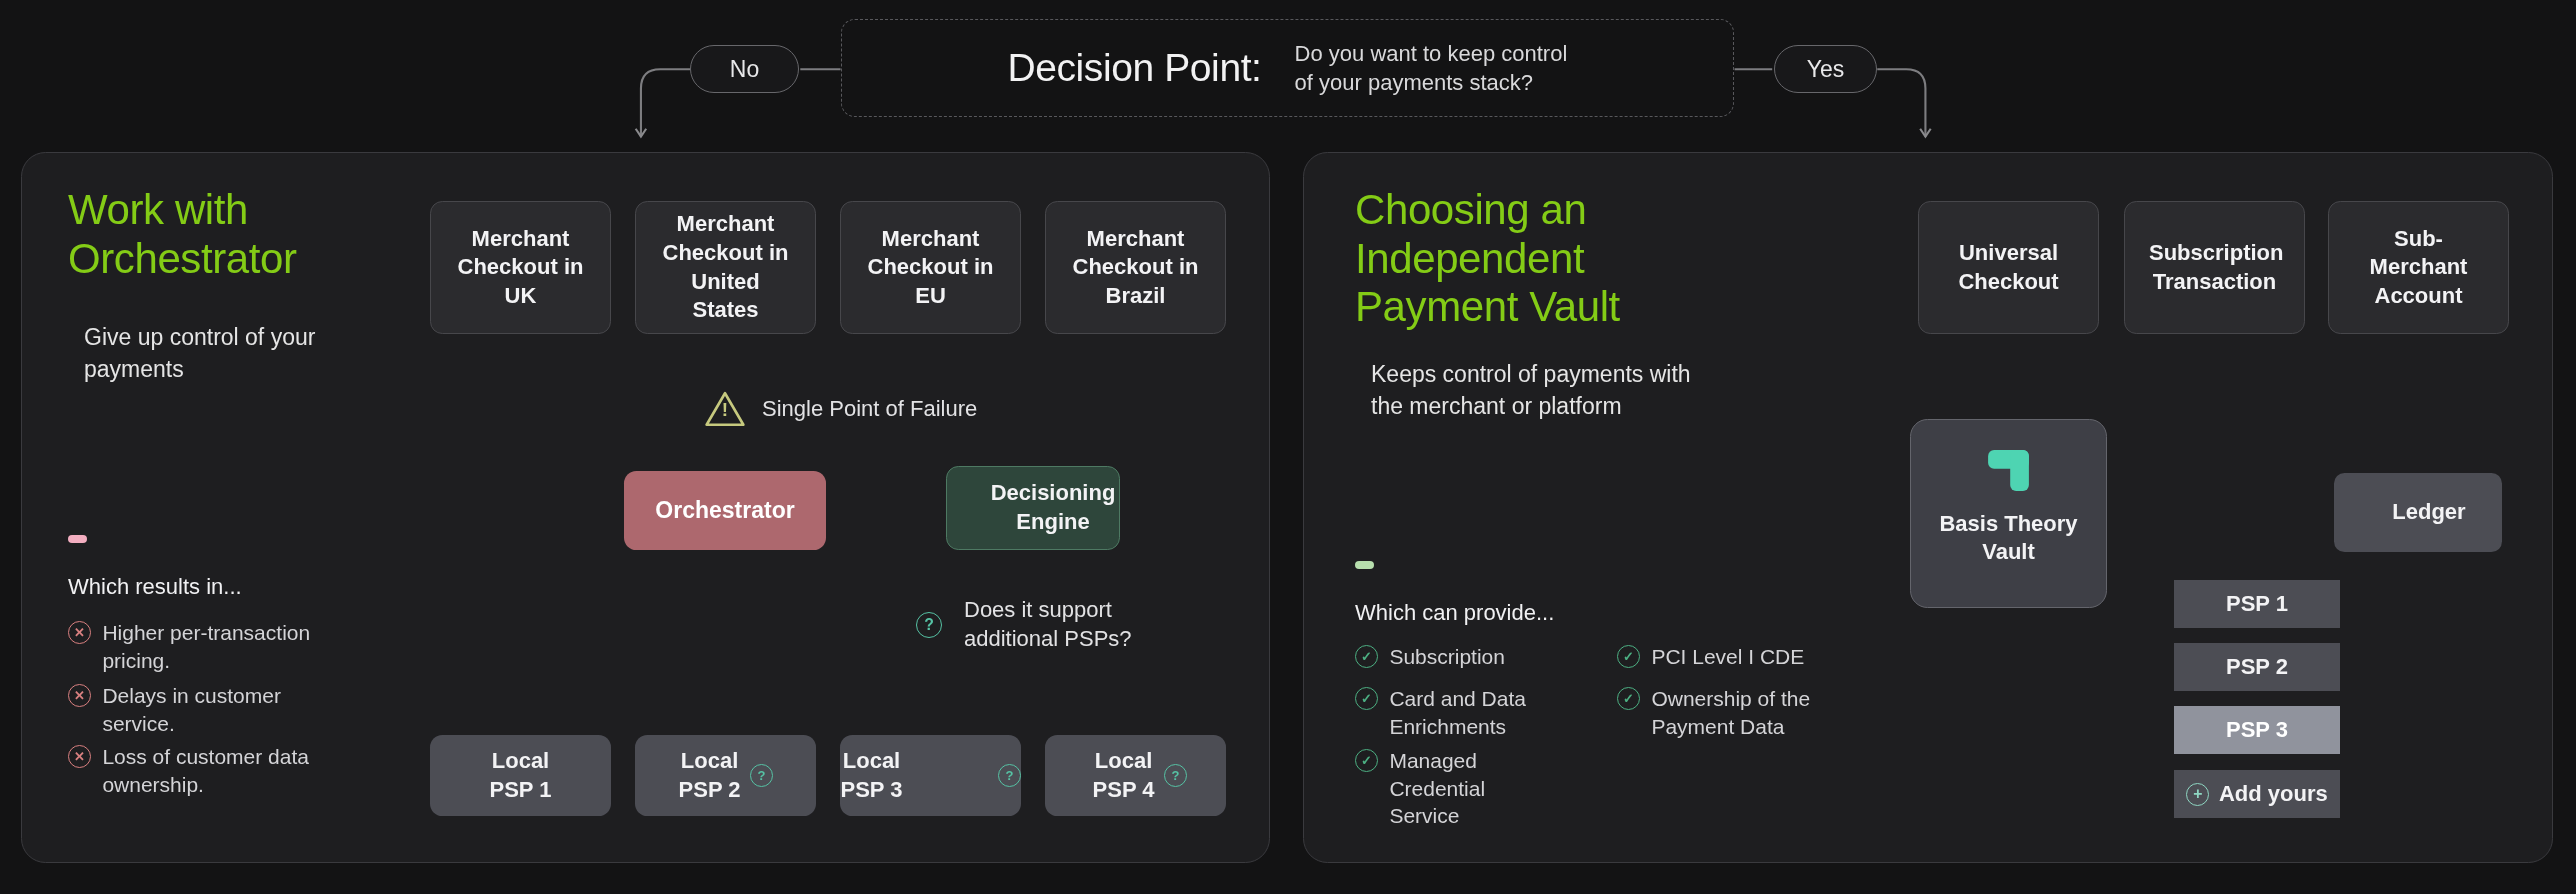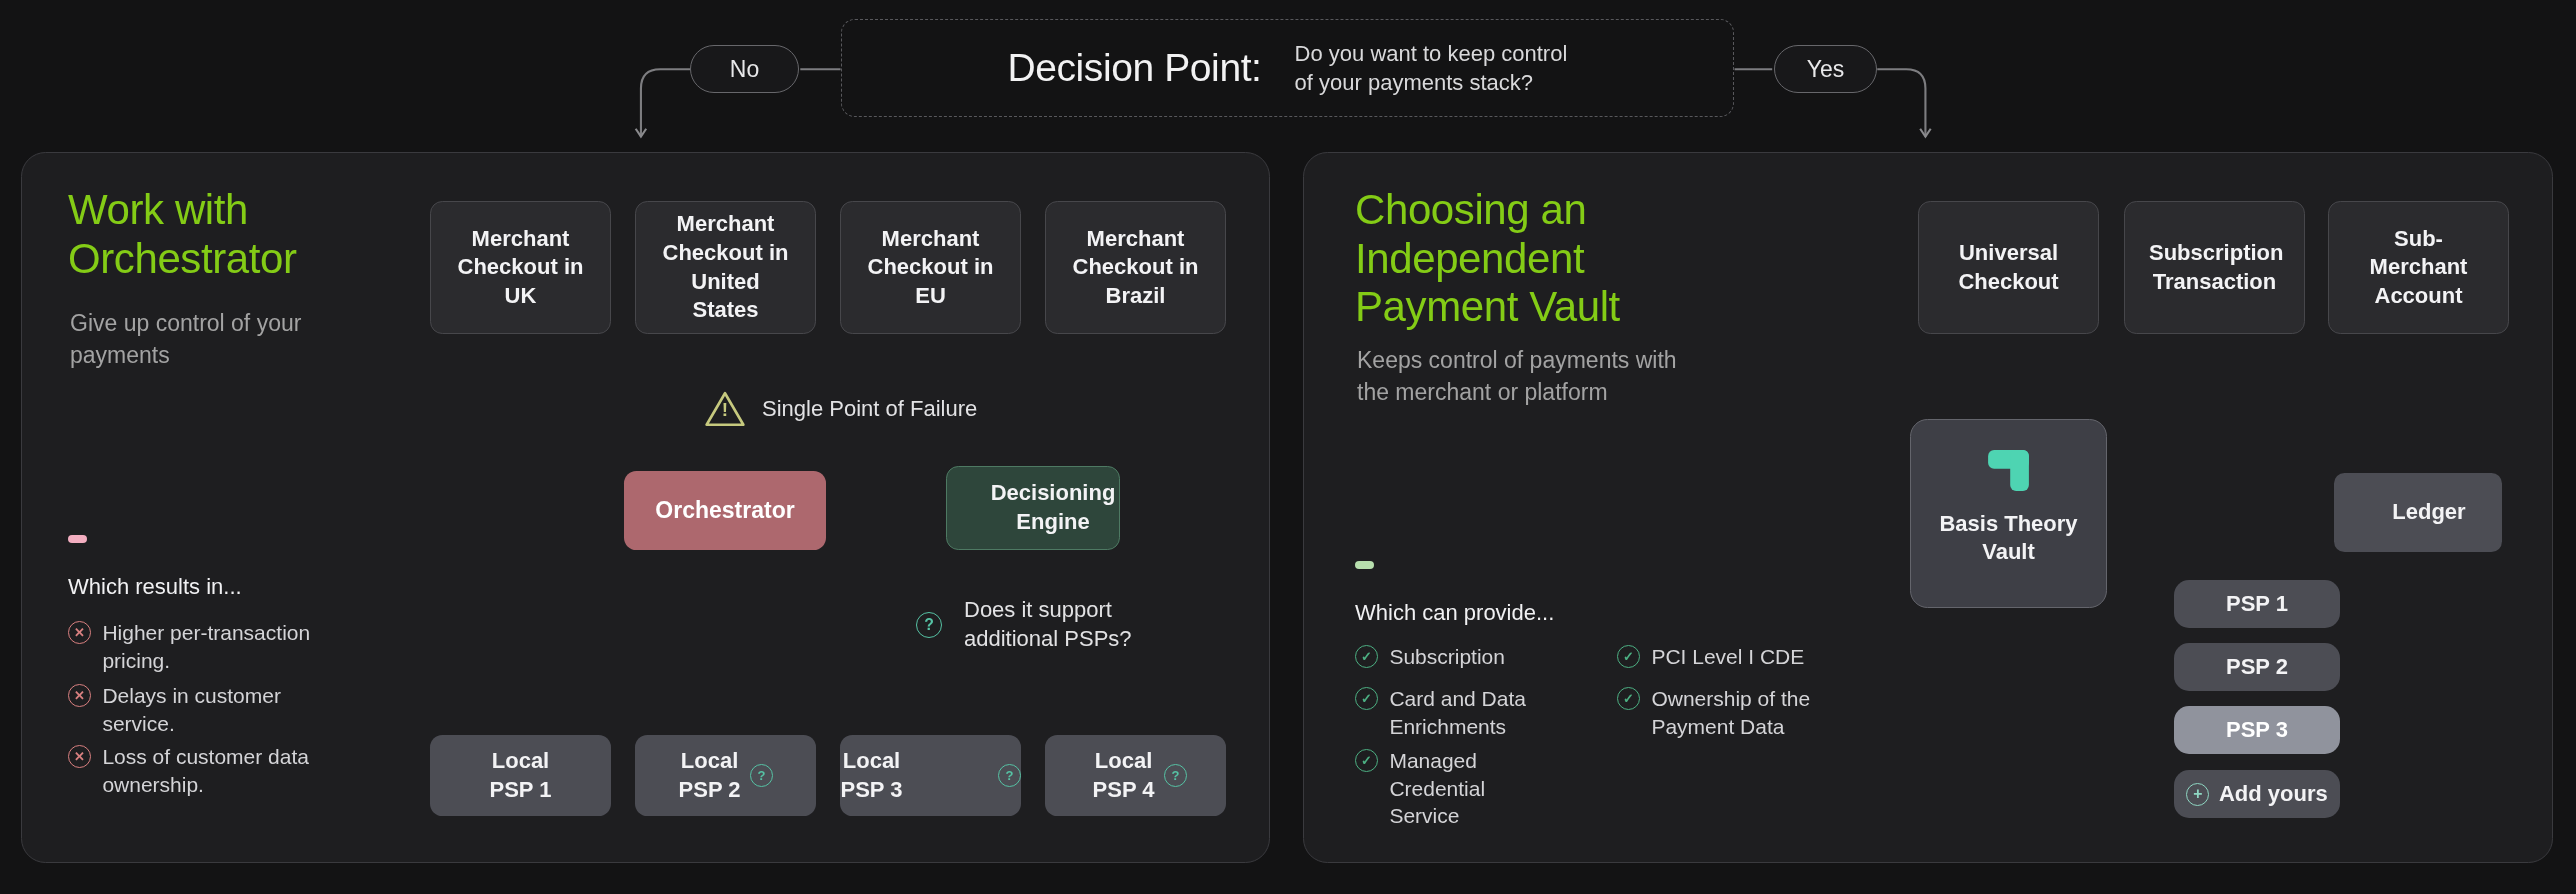--- a/index.html
+++ b/index.html
@@ -23,35 +23,35 @@
     display:flex; align-items:center; justify-content:center;
     font-size:23px; font-weight:500; color:#e8e8ea;
   }
 
   
   .panel {
     position:absolute; top:152px; height:711px; box-sizing:border-box;
     background:#1e1e20; border:1.8px solid #3a3a3e; border-radius:24.5px;
   }
   .panel-title { position:absolute; margin:0; font-size:42px; font-weight:500; line-height:1.16; letter-spacing:-0.4px; color:#84cc16; }
-  .panel-subtitle { position:absolute; margin:2px; font-size:23px; line-height:1.4; color:#a3a3a3; }
+  .panel-subtitle { position:absolute; margin:16px; font-size:23px; line-height:1.4; color:#e5e5e5; }
 
   .node {
     position:absolute; box-sizing:border-box; display:flex; align-items:center; justify-content:center;
     text-align:center; font-weight:600; font-size:22px; line-height:1.3; color:#f3f3f5;
   }
   .checkout { width:181px; height:133px; background:#2b2b2e; border:1.8px solid #47474b; border-radius:12.3px; }
   .checkout .box-label { width:131px; }
   .orchestrator { width:202px; height:79px; background:#ad686e; border-radius:12.3px; font-size:23px; color:#ffffff; }
   .decisioning { width:174px; height:84px; background:#2e463b; border:1.8px solid #4e7a63; border-radius:12.3px;padding-left:40px; }
   .decisioning .box-label { width:131px; }
   .gray-node { background:#4c4d54; border-radius:12.3px; }
   .local-psp { width:181px; height:81px; gap:8.8px; }
   .local-psp .box-label { width:63px; }
-  .psp-row { width:166px; height:48px; border-radius:15px; }
+  .psp-row { width:166px; height:48px; border-radius:0; }
   .psp-row.hl { background:#90939d; color:#ffffff; }
   .ledger { width:168px; height:79px; border-radius:10.5px;padding-left:22px; }
   .add-row { gap:9.6px; }
 
   .vault {
     position:absolute; width:197px; height:189px; box-sizing:border-box;
     background:#3e3f46; border:1.8px solid #64656c; border-radius:17.5px;
     display:flex; flex-direction:column; align-items:center; padding-top:24.5px;
   }
   .vault-label { margin-top:14px; width:140px; text-align:center; font-size:22px; font-weight:600; line-height:1.3; color:#f3f3f5; }

